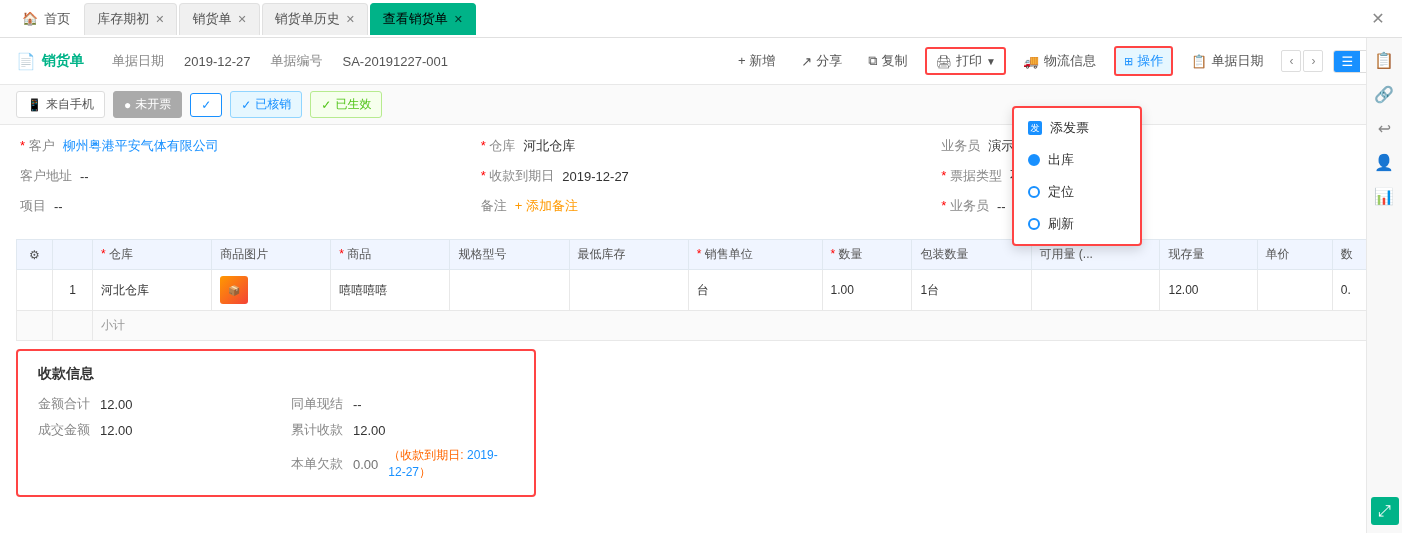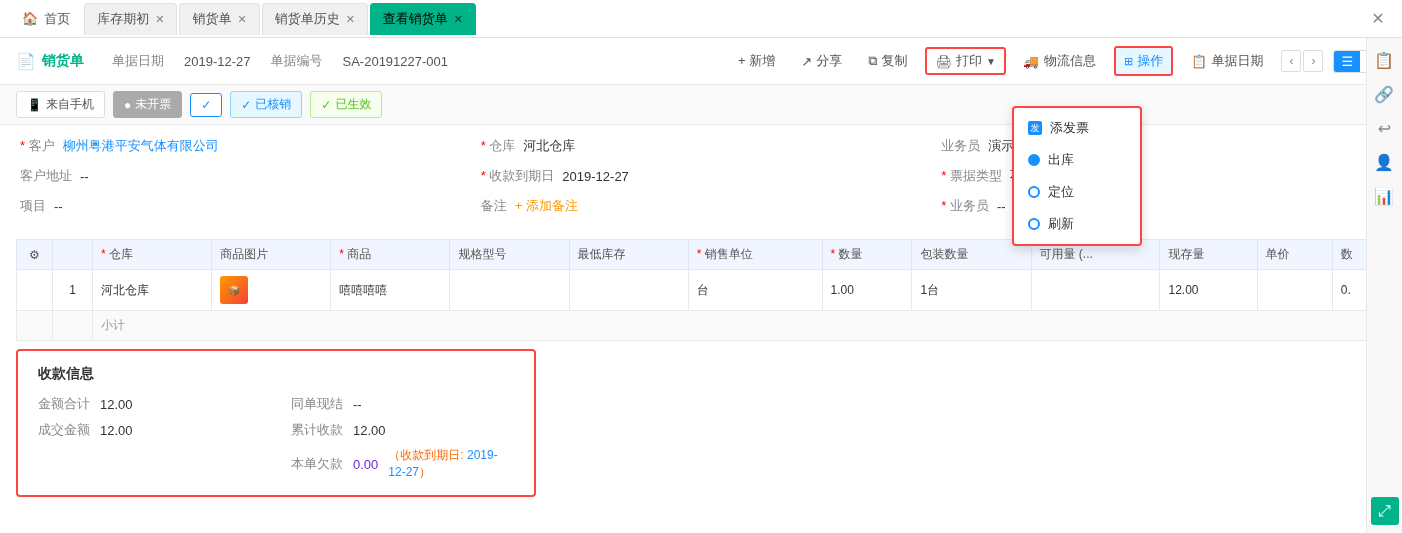--- a/index.html
+++ b/index.html
@@ -225,21 +225,21 @@
       grid-template-columns: 1fr 1fr;
       gap: 8px 30px;
     }
     .summary-row {
       display: flex;
       align-items: center;
       gap: 10px;
     }
     .summary-label { color: #888; font-size: 13px; white-space: nowrap; }
     .summary-value { color: #333; font-size: 13px; }
-    .summary-value.orange { color: #6d28d9; }
+    .summary-value.orange { color: #737373; }
 
     
     .dropdown-menu {
       position: absolute;
       top: 68px;
       right: 260px;
       background: #fff;
       border: 2px solid #ff4444;
       border-radius: 4px;
       box-shadow: 0 4px 12px rgba(0,0,0,0.15);

